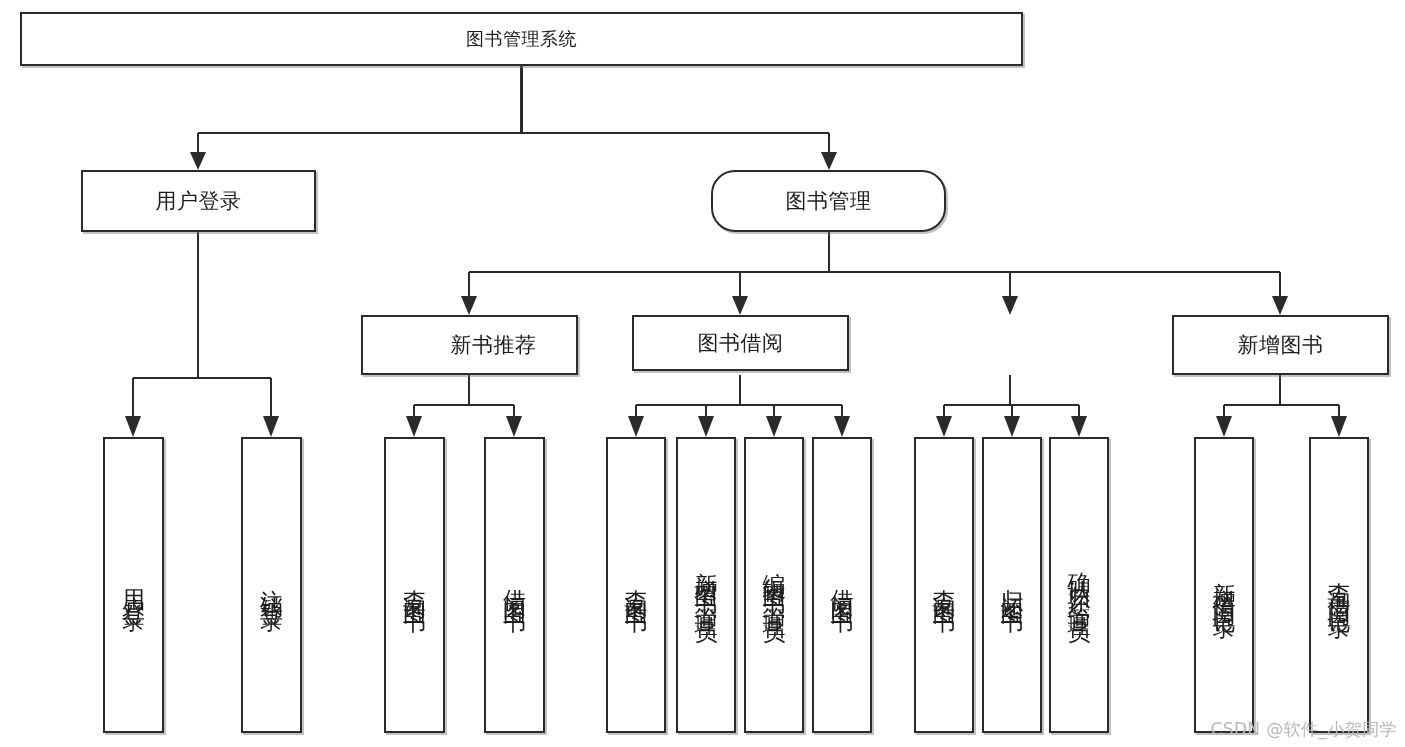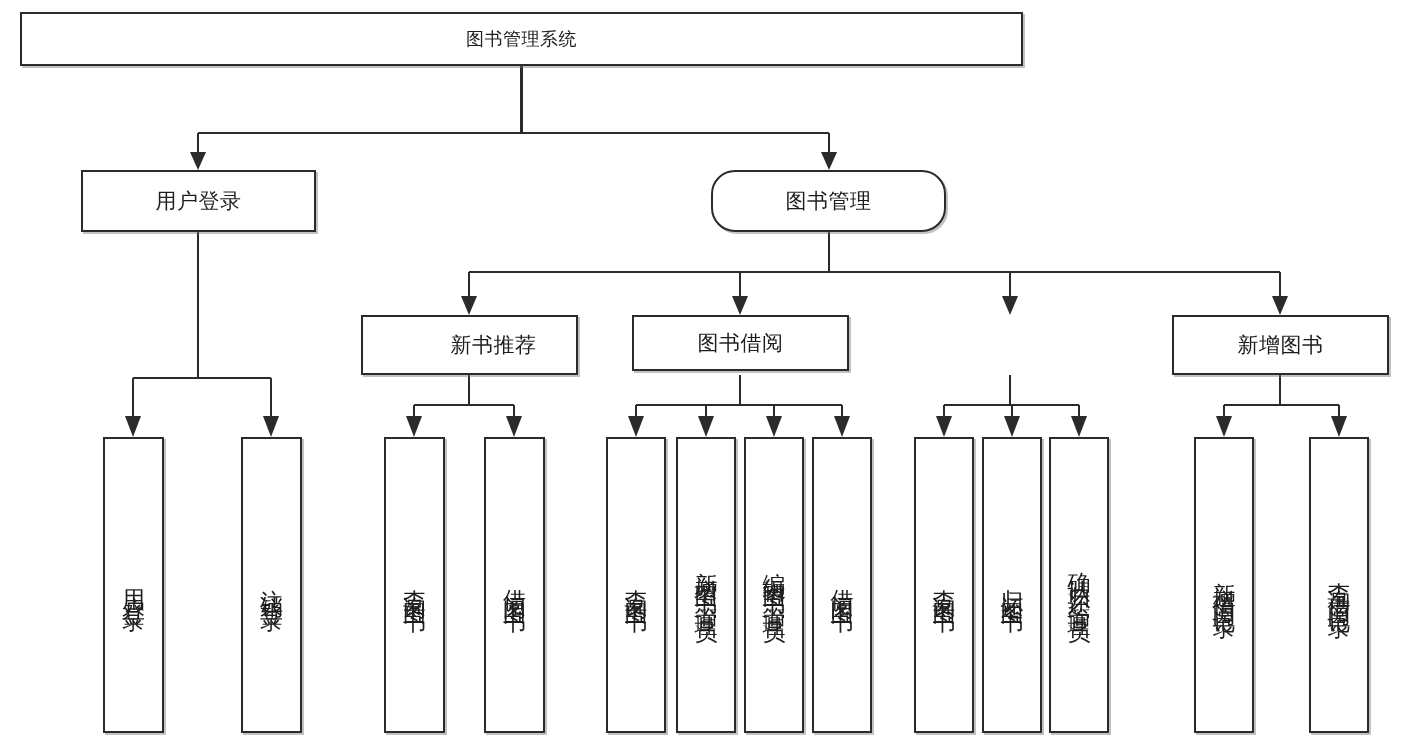--- a/index.html
+++ b/index.html
@@ -240,14 +240,15 @@
   </div>
 
   <div class="node vertical" style="left:1194px; top:437px; width:60px; height:296px;">
     <span class="label">新增借阅记录</span>
   </div>
 
   <div class="node vertical" style="left:1309px; top:437px; width:60px; height:296px;">
     <span class="label">查询借阅记录</span>
   </div>
 
+  <div id="watermark">CSDN @软件_小贺同学</div>
 
 </div>
 
 </body></html>

